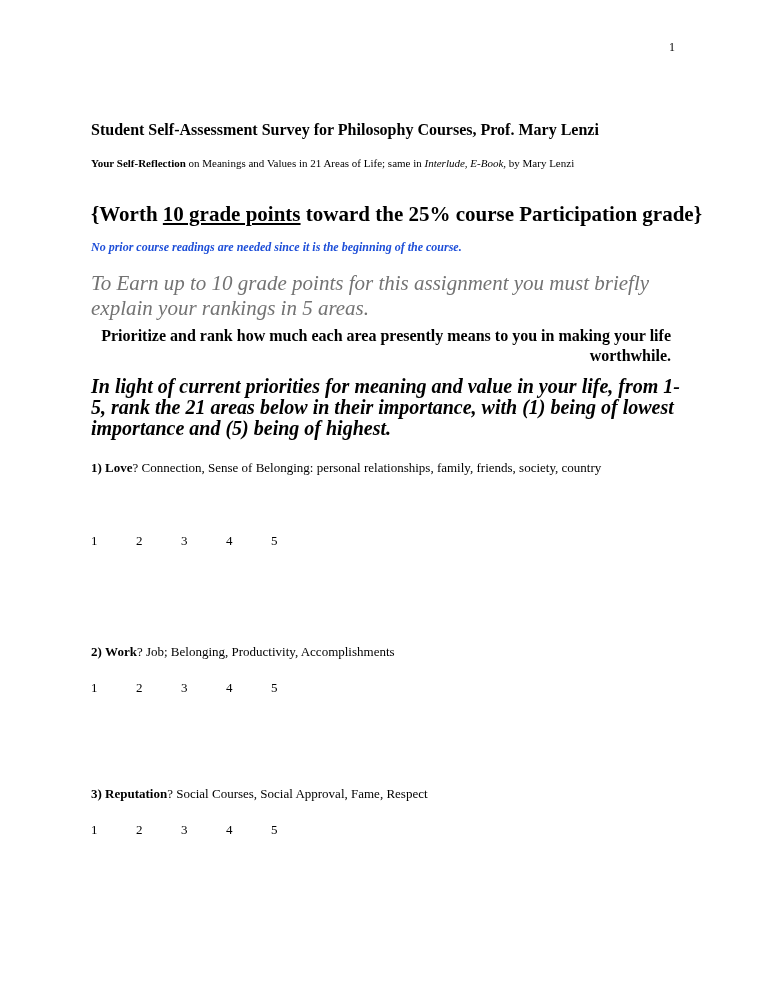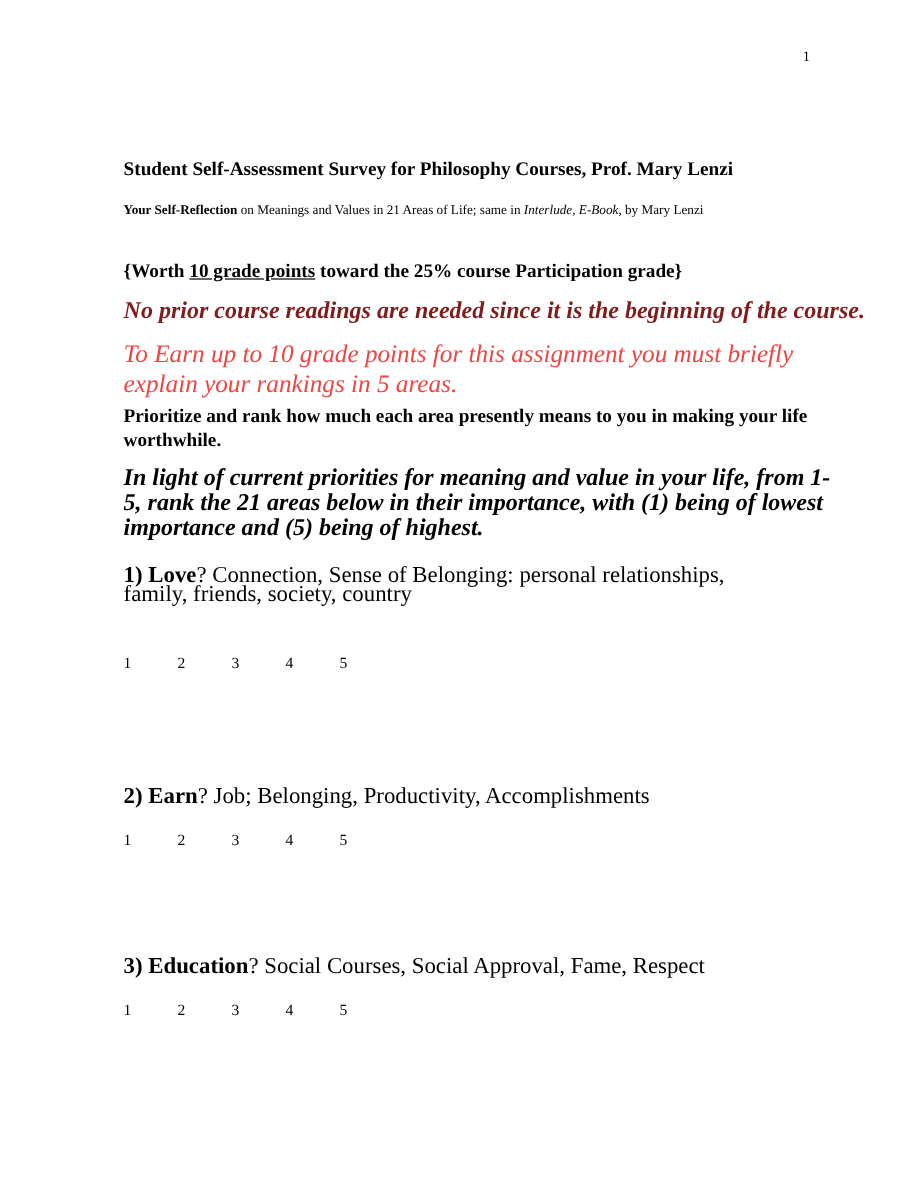--- a/index.html
+++ b/index.html
@@ -8,31 +8,31 @@
       font-family: "Liberation Serif", "DejaVu Serif", serif;
       color: #000000;
     }
     .page-number {
       position: absolute; left: 669px; top: 40px;
       font-size: 12px;
     }
     .content {
       position: absolute; left: 91px; top: 0; width: 590px;
     }
-    .blk { position: absolute; left: 12px; width: 590px; margin-top: 12px; }
+    .blk { position: absolute; left: 0; width: 590px; }
     .title { top: 120px; font-size: 16px; font-weight: bold; line-height: 19px; white-space: nowrap; }
     .subtitle { top: 153px; font-size: 11px; line-height: 20px; }
     .subtitle b { font-weight: bold; }
-    .worth { top: 205px; font-size: 16px; font-weight: bold; line-height: 19px; white-space: nowrap; }
+    .worth { top: 205px; font-size: 21px; font-weight: bold; line-height: 19px; white-space: nowrap; }
     .worth u { text-decoration: underline; }
-    .red-note { top: 238px; font-size: 20px; font-weight: bold; font-style: italic; color: #7f1d1d; line-height: 19px; white-space: nowrap; }
-    .red-big { top: 271px; font-size: 21px; font-style: italic; font-weight: normal; color: #ef4444; line-height: 25px; width: 580px; }
-    .prioritize { top: 326px; font-size: 16px; font-weight: bold; line-height: 20px; width: 580px; }
+    .red-note { top: 238px; font-size: 12px; font-weight: bold; font-style: italic; color: #1d4ed8; line-height: 19px; white-space: nowrap; }
+    .red-big { top: 271px; font-size: 21px; font-style: italic; font-weight: normal; color: #737373; line-height: 25px; width: 580px; }
+    .prioritize { top: 326px; font-size: 16px; font-weight: bold; line-height: 20px; width: 580px; text-align: right; }
     .in-light { top: 376px; font-size: 20px; font-weight: bold; font-style: italic; line-height: 21px; width: 590px; }
-    .item-head { font-size: 19px; line-height: 16px; width: 540px; }
+    .item-head { font-size: 13px; line-height: 16px; width: 540px; }
     .item-head b { font-weight: bold; }
     .scale { font-size: 13px; line-height: 16px; display: flex; }
     .scale span { width: 45px; display: inline-block; }
     .i1 { top: 460px; }
     .s1 { top: 533px; }
     .i2 { top: 644px; }
     .s2 { top: 680px; }
     .i3 { top: 786px; }
     .s3 { top: 822px; }
   </style>
@@ -58,30 +58,30 @@
 
   <div class="blk item-head i1"><b>1)</b> <b>Love</b><span>? Connection, Sense of Belonging: personal relationships, family, friends, society, country</span></div>
   <div class="blk scale s1">
     <span>1</span>
     <span>2</span>
     <span>3</span>
     <span>4</span>
     <span>5</span>
   </div>
 
-  <div class="blk item-head i2"><b>2)</b> <b>Earn</b><span>? Job; Belonging, Productivity, Accomplishments</span></div>
+  <div class="blk item-head i2"><b>2)</b> <b>Work</b><span>? Job; Belonging, Productivity, Accomplishments</span></div>
   <div class="blk scale s2">
     <span>1</span>
     <span>2</span>
     <span>3</span>
     <span>4</span>
     <span>5</span>
   </div>
 
-  <div class="blk item-head i3"><b>3)</b> <b>Education</b><span>? Social Courses, Social Approval, Fame, Respect</span></div>
+  <div class="blk item-head i3"><b>3)</b> <b>Reputation</b><span>? Social Courses, Social Approval, Fame, Respect</span></div>
   <div class="blk scale s3">
     <span>1</span>
     <span>2</span>
     <span>3</span>
     <span>4</span>
     <span>5</span>
   </div>
 </div>
 
 </body></html>

